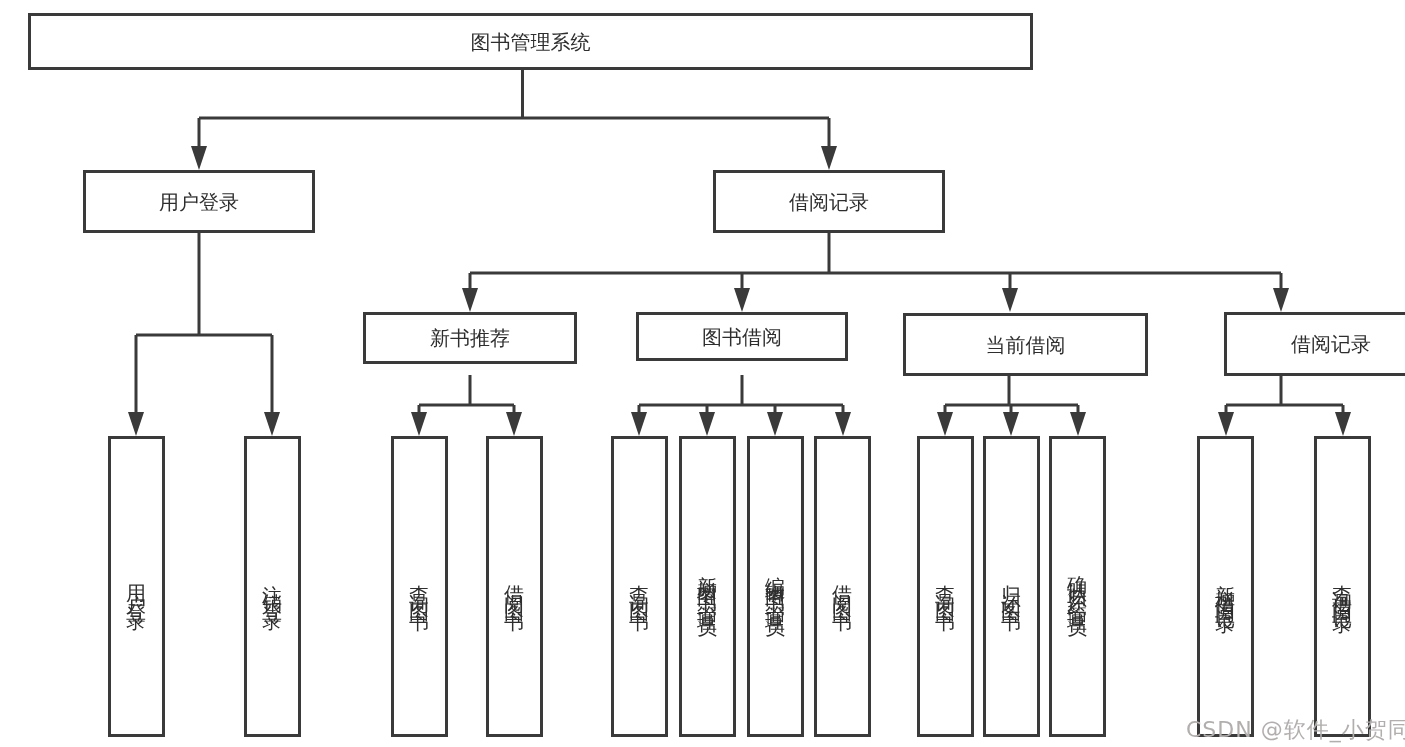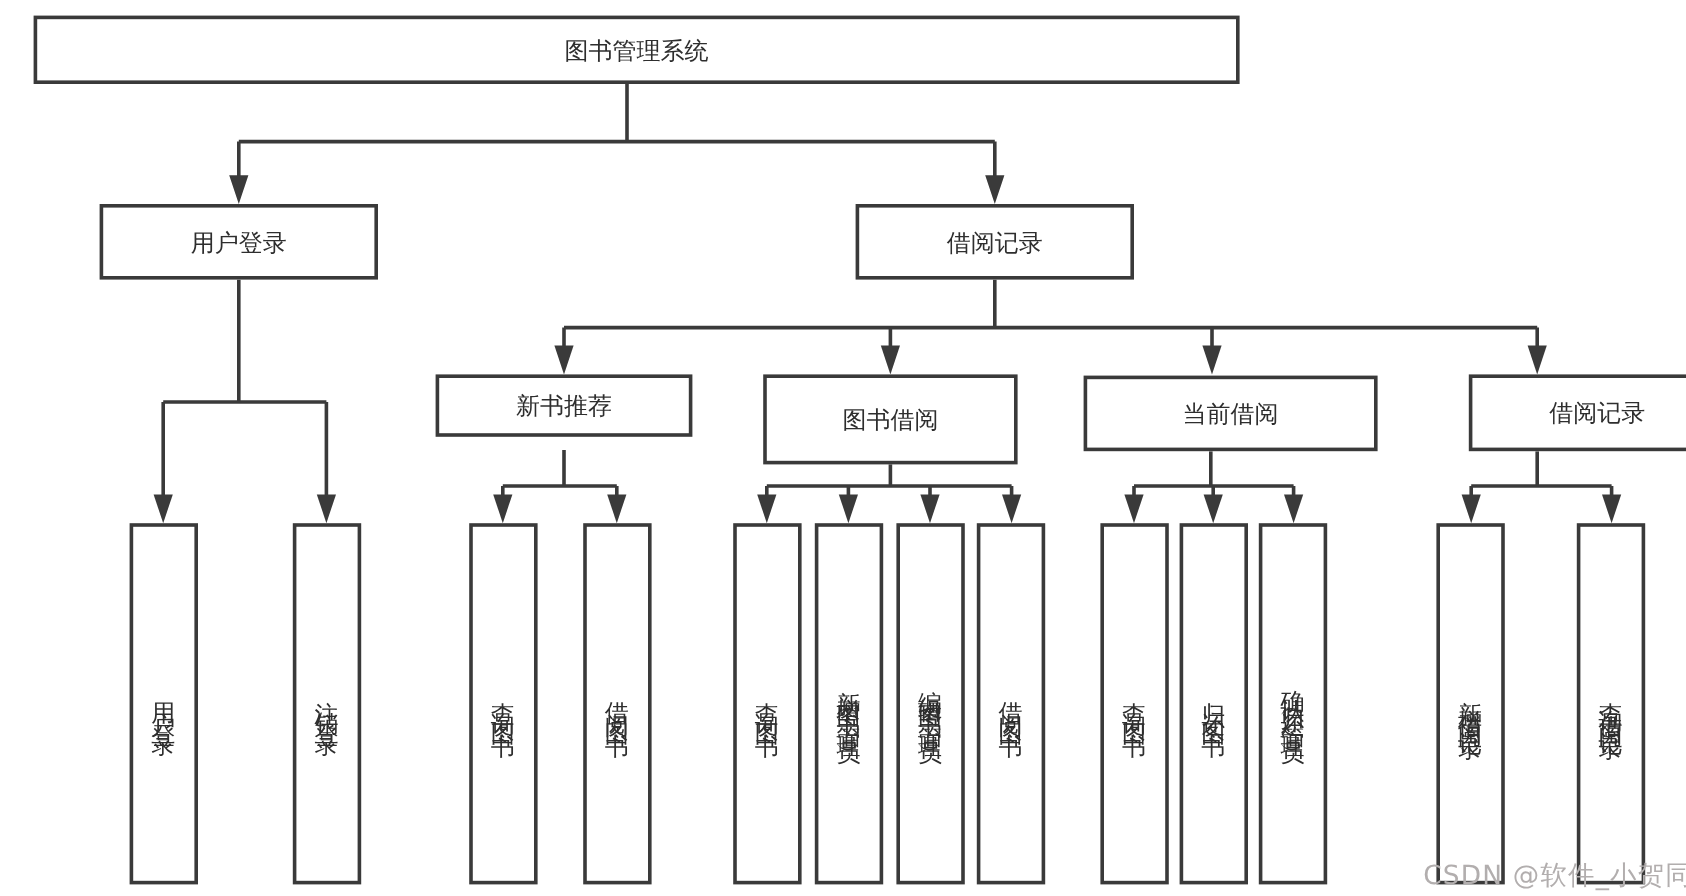--- a/index.html
+++ b/index.html
@@ -75,21 +75,21 @@
     <polygon points="1335,412 1351,412 1343,436"></polygon>
   </g>
 </svg>
 
 <div class="node" style="left:28px;top:13px;width:1005px;height:57px">图书管理系统</div>
 
 <div class="node" style="left:83px;top:170px;width:232px;height:63px">用户登录</div>
 <div class="node" style="left:713px;top:170px;width:232px;height:63px">借阅记录</div>
 
 <div class="node" style="left:363px;top:312px;width:214px;height:52px">新书推荐</div>
-<div class="node" style="left:636px;top:312px;width:212px;height:75px">图书借阅</div>
+<div class="node" style="left:636px;top:312px;width:212px;height:49px">图书借阅</div>
 <div class="node" style="left:903px;top:313px;width:245px;height:63px">当前借阅</div>
 <div class="node" style="left:1224px;top:312px;width:214px;height:64px">借阅记录</div>
 
 <div class="node leaf" style="left:108px;top:436px;width:57px;height:301px">用户登录</div>
 <div class="node leaf" style="left:244px;top:436px;width:57px;height:301px">注销登录</div>
 
 <div class="node leaf" style="left:391px;top:436px;width:57px;height:301px">查询图书</div>
 <div class="node leaf" style="left:486px;top:436px;width:57px;height:301px">借阅图书</div>
 
 <div class="node leaf" style="left:611px;top:436px;width:57px;height:301px">查询图书</div>

